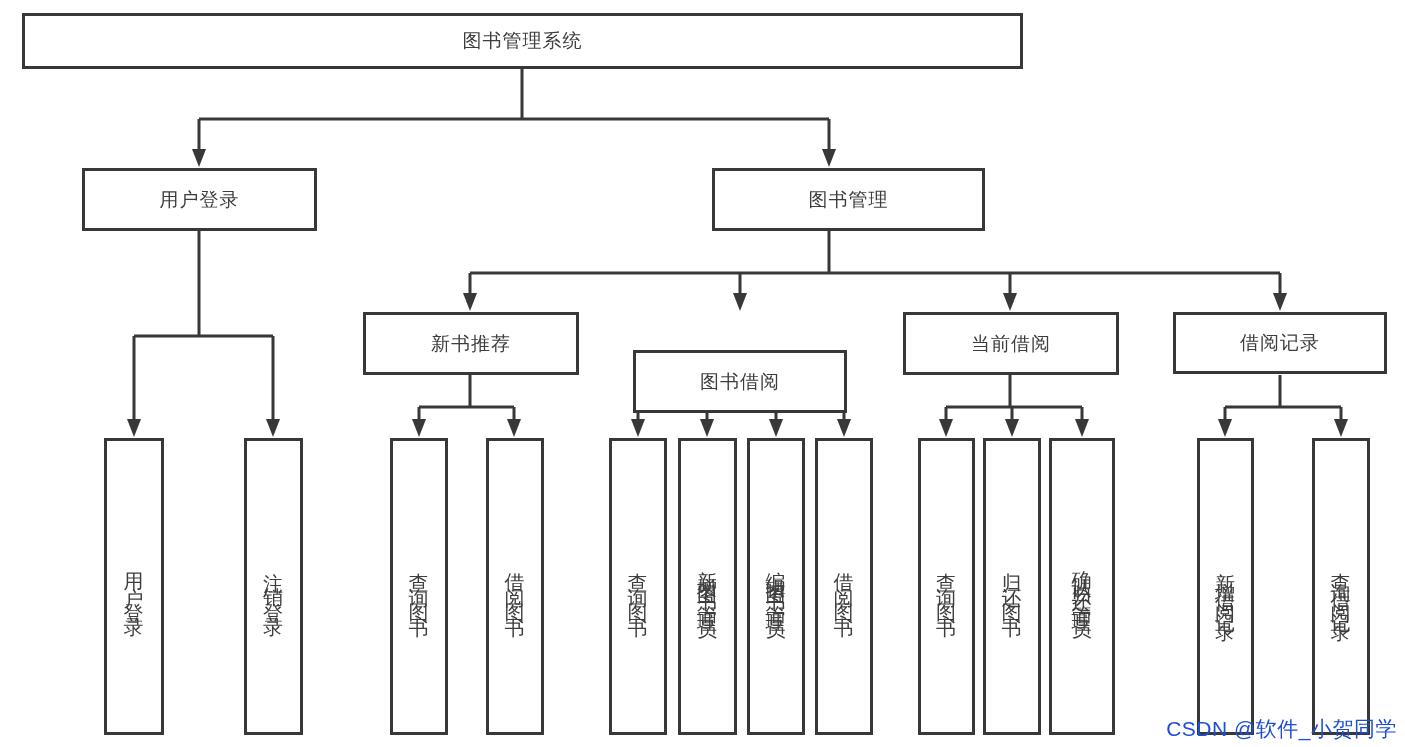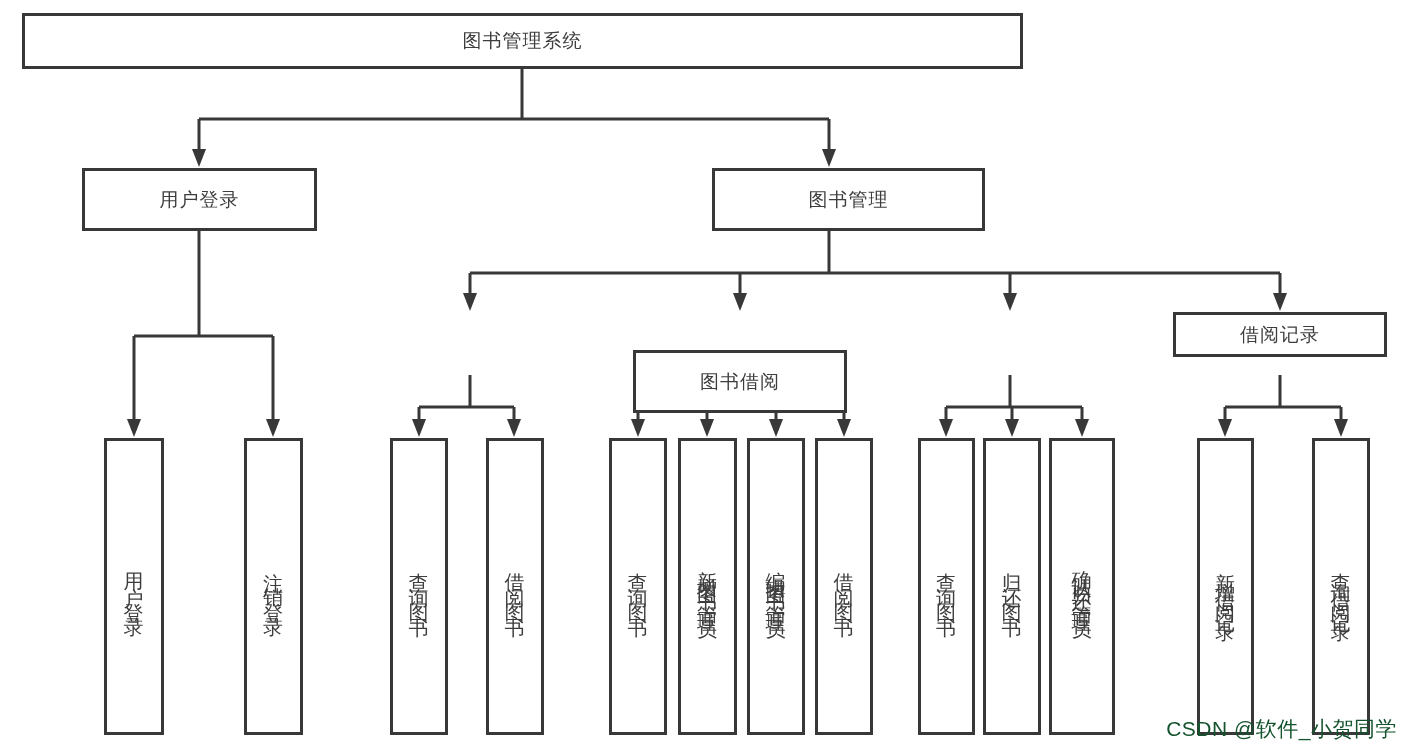--- a/index.html
+++ b/index.html
@@ -30,21 +30,21 @@
     line-height:1;
     white-space:nowrap;
   }
   .ls-a .vtext{letter-spacing:15px;}
   .ls-b .vtext{letter-spacing:10px;}
   .ls-c .vtext{letter-spacing:7px;}
   .watermark{
     position:absolute;
     right:8px;bottom:4px;
     font-size:21px;
-    color:#14532d;
+    color:#1d4ed8;
     z-index:10;
     letter-spacing:0.5px;
   }
 </style>
 </head>
 <body>
 
 <div class="canvas">
 
   <svg class="connectors" width="1405" height="747" viewBox="0 0 1405 747">
@@ -83,24 +83,30 @@
     <span>图书管理系统</span>
   </div>
 
   <div class="node h" style="left:82px;top:168px;width:235px;height:63px;">
     <span>用户登录</span>
   </div>
   <div class="node h" style="left:712px;top:168px;width:273px;height:63px;">
     <span>图书管理</span>
   </div>
 
+  <div class="node h" style="left:363px;top:312px;width:216px;height:63px;">
+    <span>新书推荐</span>
+  </div>
   <div class="node h" style="left:633px;top:312px;width:214px;height:63px;margin-top:38px;">
     <span>图书借阅</span>
   </div>
-  <div class="node h" style="left:1173px;top:312px;width:214px;height:45px;">
+  <div class="node h" style="left:903px;top:312px;width:216px;height:63px;">
+    <span>当前借阅</span>
+  </div>
+  <div class="node h" style="left:1173px;top:312px;width:214px;height:62px;">
     <span>借阅记录</span>
   </div>
 
   <div class="node ls-a" style="left:104px;top:438px;width:60px;height:297px;">
     <span class="vtext">用户登录</span>
   </div>
   <div class="node ls-a" style="left:244px;top:438px;width:59px;height:297px;">
     <span class="vtext">注销登录</span>
   </div>
 

